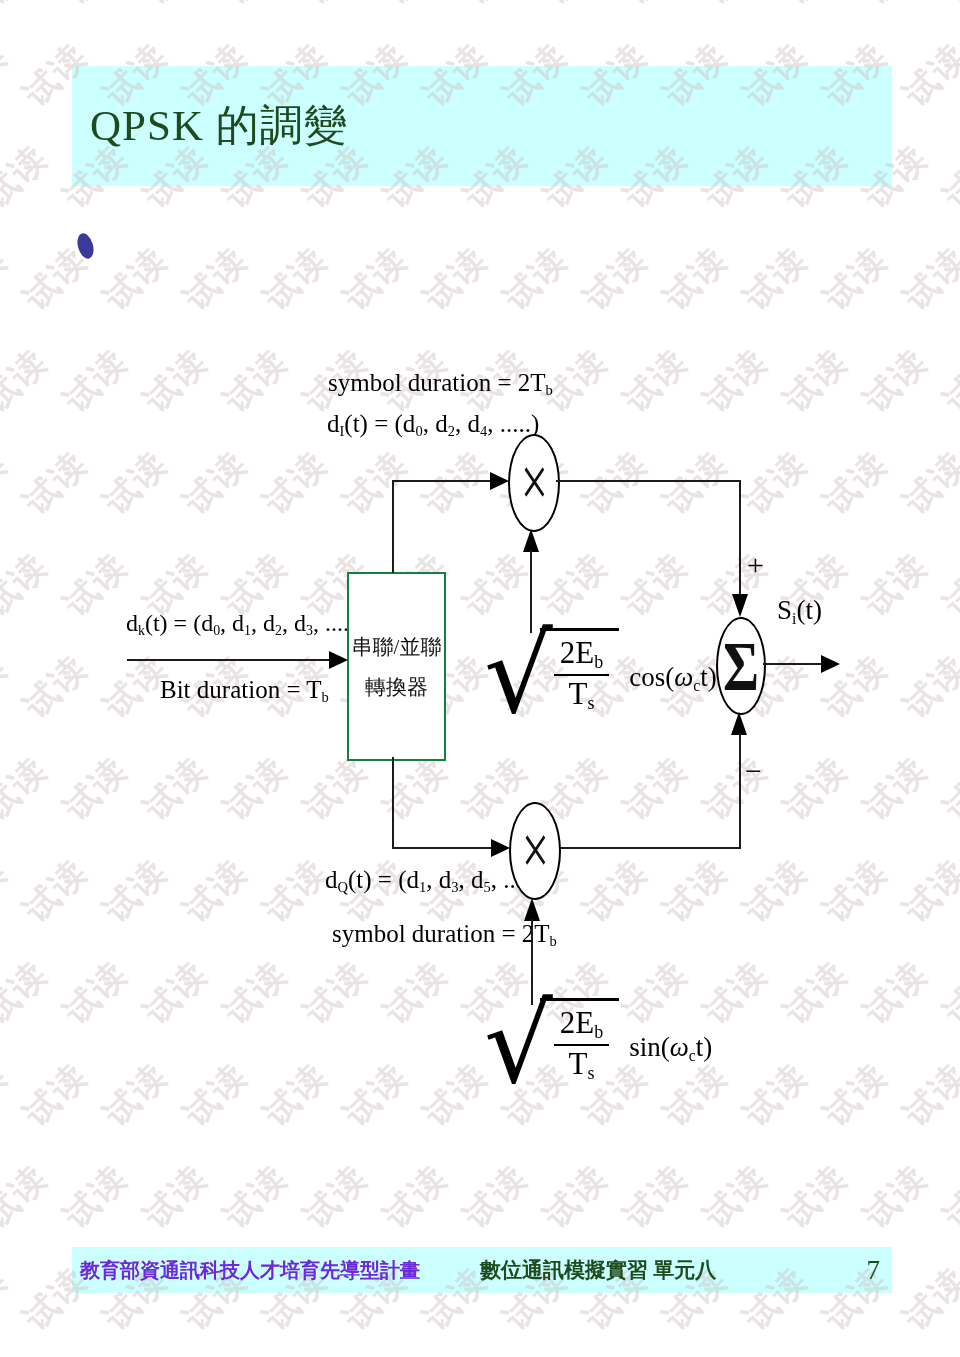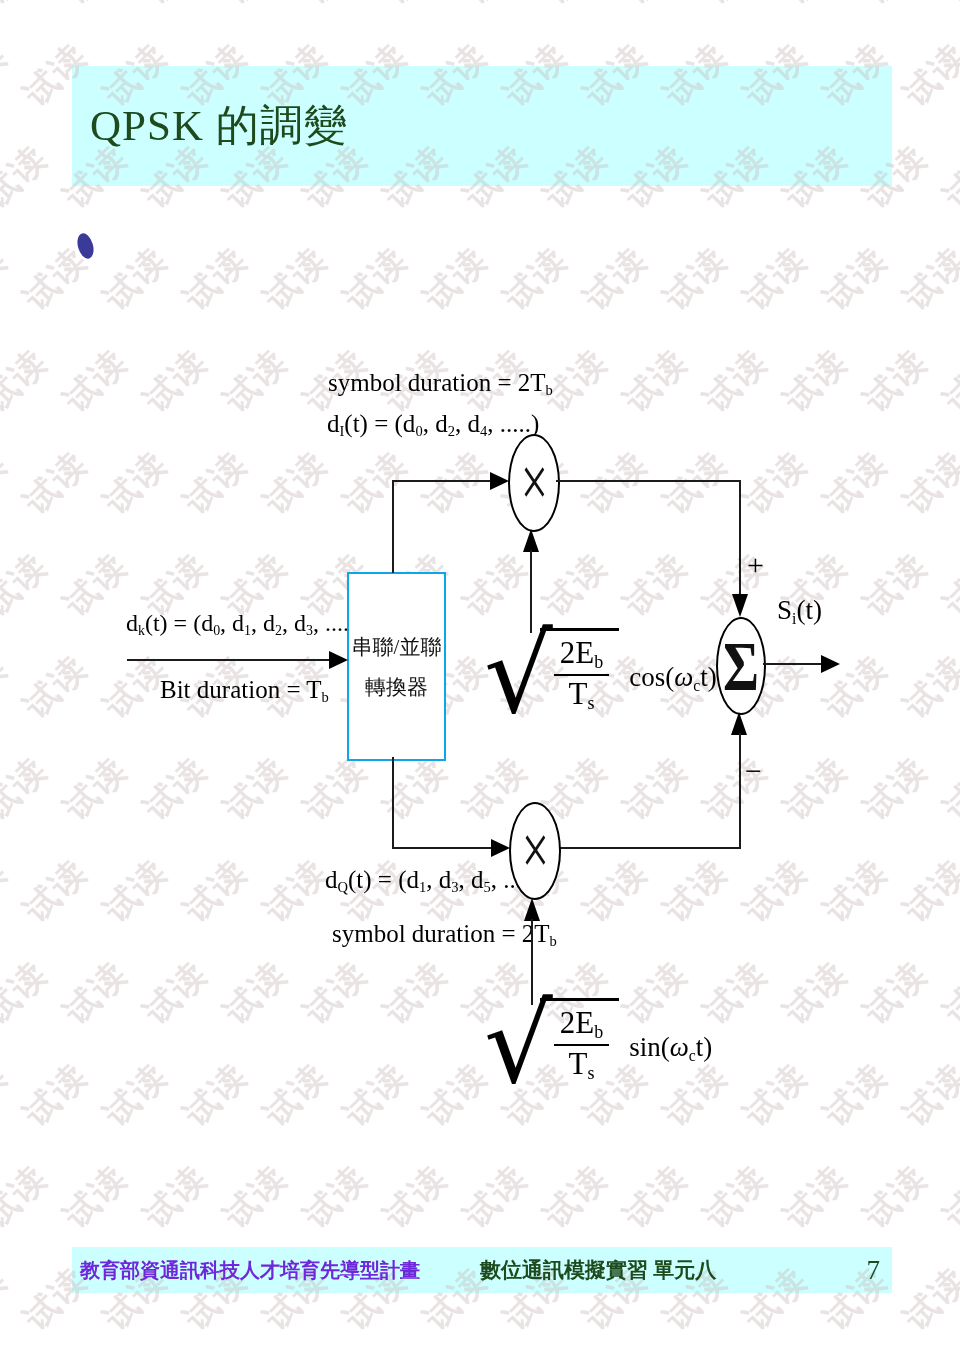--- a/index.html
+++ b/index.html
@@ -29,21 +29,21 @@
   .arr{position:absolute;width:0;height:0;z-index:2;}
   .arr-r{border-top:9px solid transparent;border-bottom:9px solid transparent;border-left:19px solid #000;}
   .arr-u{border-left:8px solid transparent;border-right:8px solid transparent;border-bottom:23px solid #000;}
   .arr-d{border-left:8px solid transparent;border-right:8px solid transparent;border-top:23px solid #000;}
 
   .node{position:absolute;border:2px solid #000;border-radius:50%;background:#fff;
         display:flex;align-items:center;justify-content:center;z-index:2;}
   .times{font-size:44px;line-height:1;transform:scale(1.1,1.65);font-family:"Liberation Serif",serif;}
   .sigma{font-size:55px;line-height:1;font-weight:bold;transform:scaleY(1.25);font-family:"Liberation Serif",serif;}
 
-  .sp-box{position:absolute;left:347px;top:572px;width:95px;height:185px;border:2px solid #0ea5e9;background:#fff;
+  .sp-box{position:absolute;left:347px;top:572px;width:95px;height:185px;border:2px solid #15803d;background:#fff;
           display:flex;flex-direction:column;align-items:center;justify-content:center;gap:12px;z-index:2;}
   .sp-box .bl{font-size:21px;white-space:nowrap;}
 
   .formula{position:absolute;display:flex;align-items:flex-start;z-index:2;color:#000;}
   .sqrt-sign{font-family:"DejaVu Sans",sans-serif;font-size:108px;line-height:0.84;margin-right:-13px;
              position:relative;top:2px;font-weight:normal;}
   .frac{display:inline-flex;flex-direction:column;align-items:center;border-top:3px solid #000;
         padding:4px 10px 0 14px;font-size:31px;position:relative;top:0;}
   .frac .num{border-bottom:2px solid #000;padding:0 6px 3px;}
   .frac .den{padding-top:0;}

